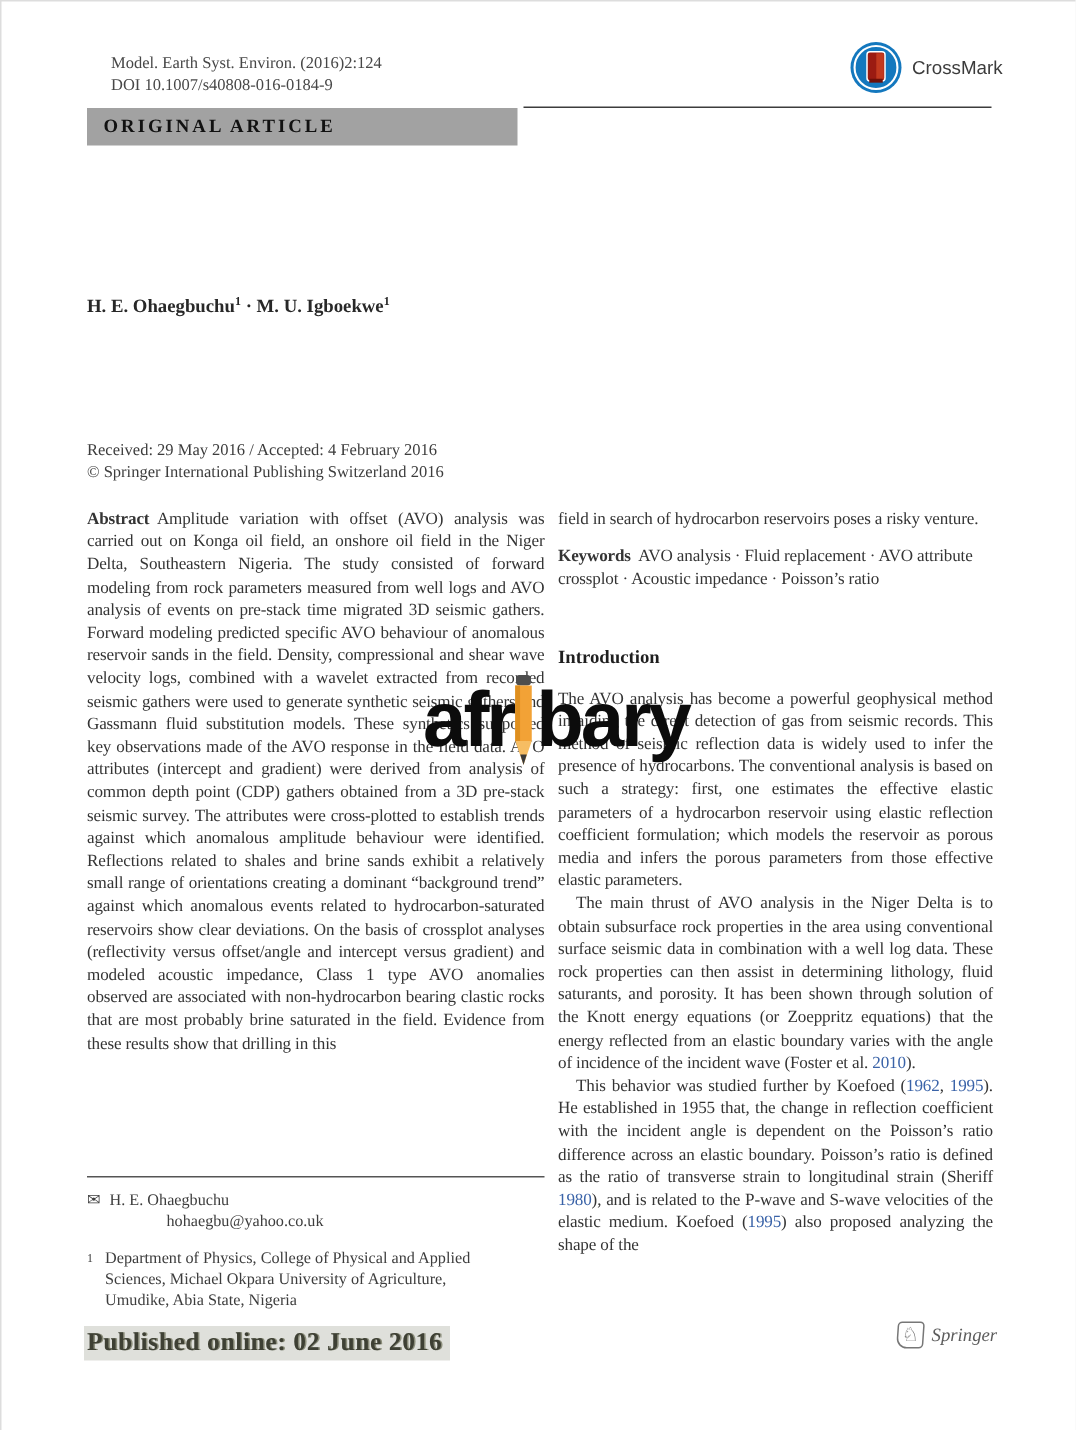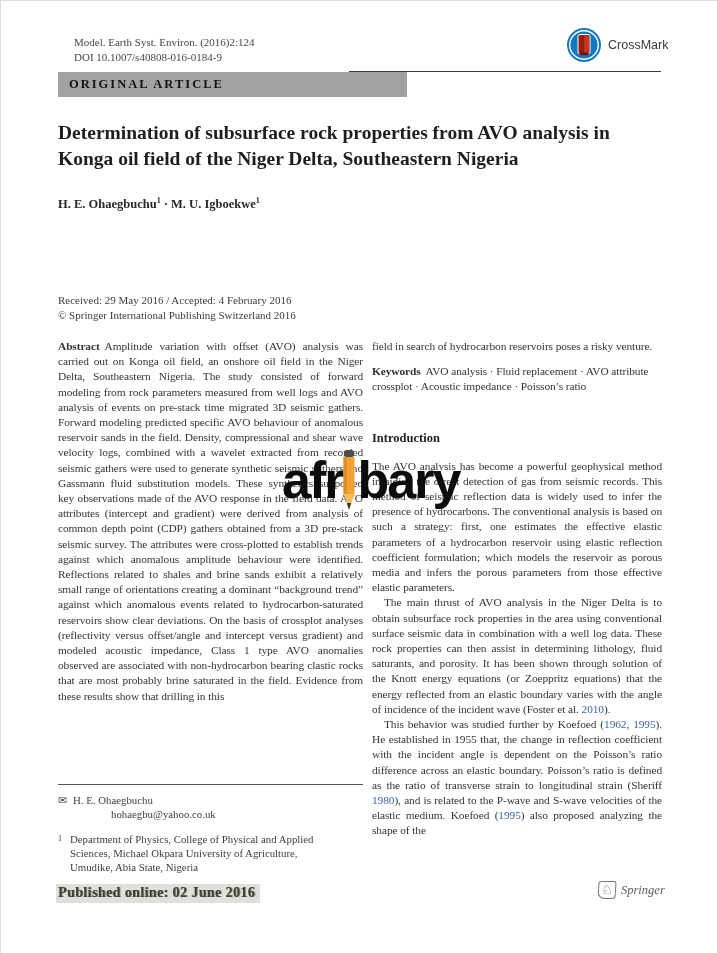--- a/index.html
+++ b/index.html
@@ -2,21 +2,21 @@
 <html><head>
 <meta charset="utf-8">
 <style>
   html,body{margin:0;padding:0;background:#f2f2f2;}
   .page{position:relative;width:717px;height:953px;background:#ffffff;margin:0 auto;
         font-family:"Liberation Serif",serif;color:#333;border:1px solid #ddd;overflow:hidden;}
   .journal-head{position:absolute;left:73px;top:34px;font-size:11px;line-height:15px;color:#474747;}
   .crossmark{position:absolute;left:565px;top:26px;display:flex;align-items:center;gap:6px;cursor:pointer;}
   .crossmark .cm-label{font-family:"Liberation Sans",sans-serif;font-size:12.5px;color:#3b3b3b;}
   .header-rule{position:absolute;left:348px;top:70px;width:312px;border-top:1.6px solid #3c3c3c;}
-  .type-bar{position:absolute;left:57px;top:71px;width:349px;height:25px;background:#a2a2a2;
+  .type-bar{position:absolute;left:57px;top:71px;width:287px;height:25px;background:#a2a2a2;
             display:flex;align-items:center;box-sizing:border-box;padding-left:11px;
             font-weight:bold;font-size:12.5px;letter-spacing:2px;color:#111;}
   .title{position:absolute;left:57px;top:119px;width:580px;font-size:19.5px;font-weight:bold;
          line-height:26px;color:#1e1e1e;margin:0;}
   .authors{position:absolute;left:57px;top:195px;font-size:12.5px;font-weight:bold;color:#282828;}
   .authors sup{font-size:8px;}
   .dates{position:absolute;left:57px;top:292px;font-size:11px;line-height:14.5px;color:#3d3d3d;}
   .col{position:absolute;top:338px;}
   .col-left{left:57px;width:305px;}
   .col-right{left:371px;width:290px;}
@@ -27,21 +27,21 @@
   .intro-head{font-size:12.5px;font-weight:bold;color:#1f1f1f;margin:36px 0 13px 0;}
   p.indent{text-indent:12px;}
   .cite{color:#3a63a8;cursor:pointer;}
   .fn-rule{position:absolute;left:57px;top:783px;width:305px;border-top:1.2px solid #555;}
   .footnotes{position:absolute;left:57px;top:792px;width:300px;font-size:10.8px;line-height:14px;color:#3d3d3d;}
   .fn-corr{display:flex;gap:6px;}
   .fn-email{margin-left:17px;cursor:pointer;padding-left:36px;}
   .fn-aff{display:flex;gap:8px;margin-top:11px;}
   .fn-aff sup{font-size:8px;line-height:14px;}
   .fn-aff .aff-text{width:270px;}
-  .published{position:absolute;left:55px;top:883px;font-size:14px;font-weight:bold;color:#3e4034;
+  .published{position:absolute;left:55px;top:883px;font-size:17px;font-weight:bold;color:#3e4034;
              letter-spacing:0.4px;padding:1px 5px 2px 2px;background:rgba(110,112,92,0.22);
              text-shadow:1px 0 0 rgba(130,132,112,0.9);}
   .springer{position:absolute;left:597px;top:880px;display:flex;align-items:center;gap:5px;color:#5c5c5c;}
   .springer .knight{width:16px;height:16px;border:1.2px solid #777;border-radius:3px 3px 3px 7px;
                     display:flex;align-items:center;justify-content:center;font-size:13px;color:#666;
                     transform:skewX(-4deg);}
   .springer .sp-label{font-size:12.5px;font-style:italic;}
   .watermark{position:absolute;left:281px;top:448px;display:flex;align-items:flex-end;
              font-family:"Liberation Sans",sans-serif;font-weight:800;font-size:52px;line-height:0.78;
              letter-spacing:-2px;color:#0c0c0c;pointer-events:none;}
@@ -64,21 +64,20 @@
       <rect x="12" y="7.5" width="12" height="19.5" rx="2" fill="#9b1b12" stroke="#ffffff" stroke-width="1"></rect>
       <rect x="18.2" y="8.5" width="5" height="17.5" fill="#c2391f"></rect>
       <rect x="13.5" y="25.5" width="9" height="2.6" fill="#6e100a"></rect>
     </svg>
     <span class="cm-label">CrossMark</span>
   </div>
 
   <div class="header-rule"></div>
   <div class="type-bar">ORIGINAL ARTICLE</div>
 
-  <h1 class="title">Determination of subsurface rock properties from AVO analysis in Konga oil field of the Niger Delta, Southeastern Nigeria</h1>
 
   <div class="authors">
     <span>H. E. Ohaegbuchu</span><sup>1</sup><span> · </span><span>M. U. Igboekwe</span><sup>1</sup>
   </div>
 
   <div class="dates">
     <div>Received: 29 May 2016 / Accepted: 4 February 2016</div>
     <div>© Springer International Publishing Switzerland 2016</div>
   </div>
 

